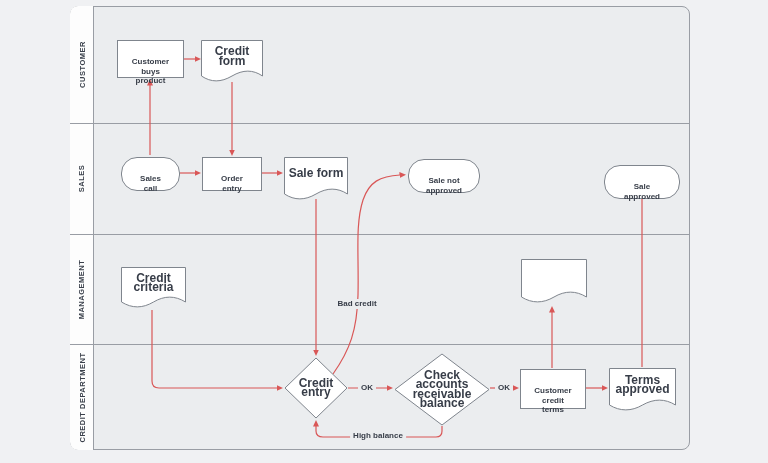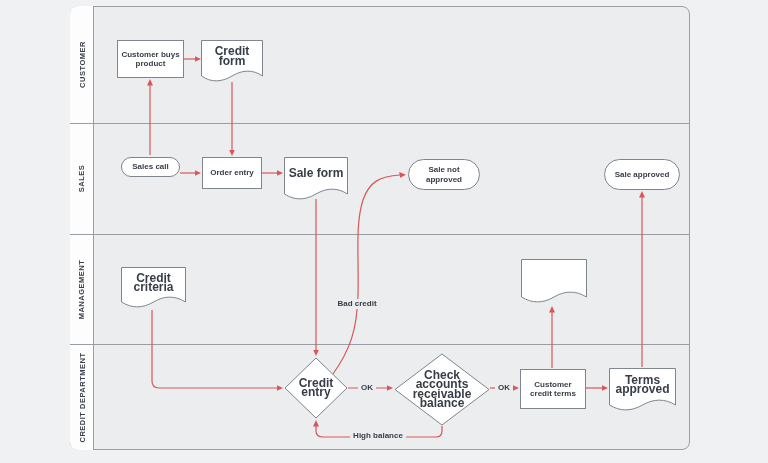--- a/index.html
+++ b/index.html
@@ -31,24 +31,24 @@
   }
   .lane-label span{
     transform:rotate(-90deg);white-space:nowrap;
     font-size:7.5px;font-weight:700;letter-spacing:.5px;color:#3a404b;
   }
   .edges{position:absolute;left:0;top:0;pointer-events:none;}
   .edges path{fill:none;stroke:var(--connector,#d95757);stroke-width:1.2;}
   .edges marker path{fill:var(--connector,#d95757);stroke:none;}
   .node{
     position:absolute;box-sizing:border-box;
-    display:flex;align-items:center;justify-content:center;text-align:center;
+    display:flex;align-items:flex-start;justify-content:center;text-align:center;
     background:var(--node-fill,#fff);border:1px solid var(--node-border,#828890);
     font-size:8px;font-weight:700;line-height:9.5px;color:var(--text,#373d48);
-    padding:2px;
+    padding:16px;
   }
   .stadium{border-radius:16px;}
   .shape-node{
     position:absolute;display:block;background:transparent;border:none;padding:0;
   }
   .shape-node svg{position:absolute;left:0;top:0;display:block;}
   .shape-node svg .outline{fill:var(--node-fill,#fff);stroke:var(--node-border,#767c84);stroke-width:1;}
   .shape-label{
     position:absolute;left:0;right:0;top:0;bottom:0;
     display:flex;align-items:center;justify-content:center;text-align:center;
@@ -132,21 +132,21 @@
     <svg width="64" height="45" viewBox="0 0 64 45">
         <path class="outline" d="M0.5,0.5 H63.5 V37 C53.5,30.5 43,30.5 32,37 C21,43.5 10.5,43.5 0.5,37 Z"></path>
       </svg>
     <div class="shape-label">Sale form</div>
   </div>
 
   <div class="node stadium" style="left:408px;top:159px;width:72px;height:31px;">
     <span>Sale not approved</span>
   </div>
 
-  <div class="node stadium" style="left:604px;top:159px;width:76px;height:31px;">
+  <div class="node stadium" style="left:604px;top:165px;width:76px;height:31px;">
     <span>Sale approved</span>
   </div>
 
   <div class="shape-node doc" style="left:121px;top:267px;width:65px;height:43px;">
     <svg width="65" height="43" viewBox="0 0 65 43">
         <path class="outline" d="M0.5,0.5 H64.5 V35 C54,28.5 43.5,28.5 32.5,35 C21.5,41.5 11,41.5 0.5,35 Z"></path>
       </svg>
     <div class="shape-label">Credit criteria</div>
   </div>
 

